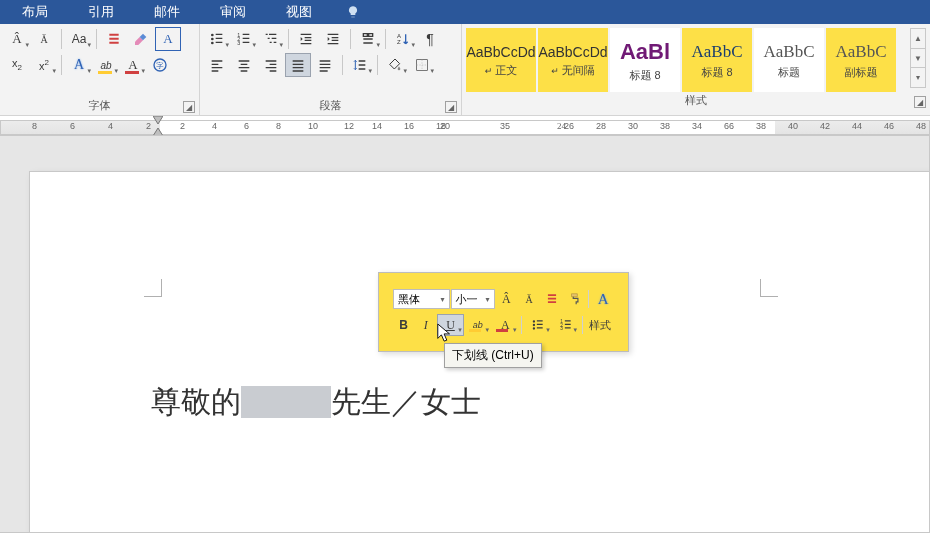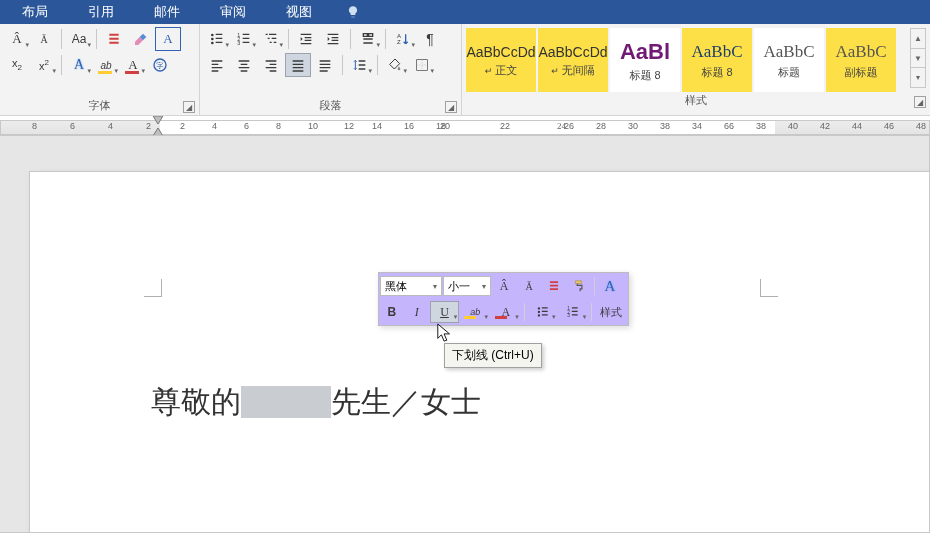--- a/index.html
+++ b/index.html
@@ -178,24 +178,24 @@
     display:inline-block;
     width:90px; height:32px; vertical-align:middle;
     position:relative; top:-3px;
   }
 
   
   .minitoolbar {
     position:absolute;
     top:272px; left:378px;
     width:251px;
-    background:#c4b5fd;
+    background:#fde047;
     border:1px solid #bcbcbc;
     box-shadow:2px 2px 6px rgba(0,0,0,.15);
-    padding:1px;
+    padding:14px;
     display:flex; flex-direction:column; gap:2px;
     z-index:10;
   }
   .minirow { display:flex; align-items:center; height:24px; gap:1px;}
   .mini-combo {
     height:20px; border:1px solid #bcbcbc; background:#fff;
     font-size:11px; display:flex; align-items:center; padding:0 4px;
     justify-content:space-between;
   }
   .mini-combo .dd { font-size:8px; color:#666; margin-left:6px;}
@@ -479,21 +479,21 @@
       <div class="num" style="left: 180px;">2</div>
       <div class="num" style="left: 212px;">4</div>
       <div class="num" style="left: 244px;">6</div>
       <div class="num" style="left: 276px;">8</div>
       <div class="num" style="left: 308px;">10</div>
       <div class="num" style="left: 328px; margin-left: 16px;">12</div>
       <div class="num" style="left: 372px;">14</div>
       <div class="num" style="left: 404px;">16</div>
       <div class="num" style="left: 436px;">18</div>
       <div class="num" style="left: 440px;">20</div>
-      <div class="num" style="left: 500px;">22</div>
+      <div class="num" style="left: 500px;">35</div>
       <div class="num" style="left: 557px; font-family: Liberation Serif, serif;">24</div>
       <div class="num" style="left: 564px;">26</div>
       <div class="num" style="left: 596px;">28</div>
       <div class="num" style="left: 628px;">30</div>
       <div class="num" style="left: 660px;">38</div>
       <div class="num" style="left: 692px;">34</div>
       <div class="num" style="left: 724px;">66</div>
       <div class="num" style="left: 756px;">38</div>
       <div class="num" style="left: 788px;">40</div>
       <div class="num" style="left: 820px;">42</div>

